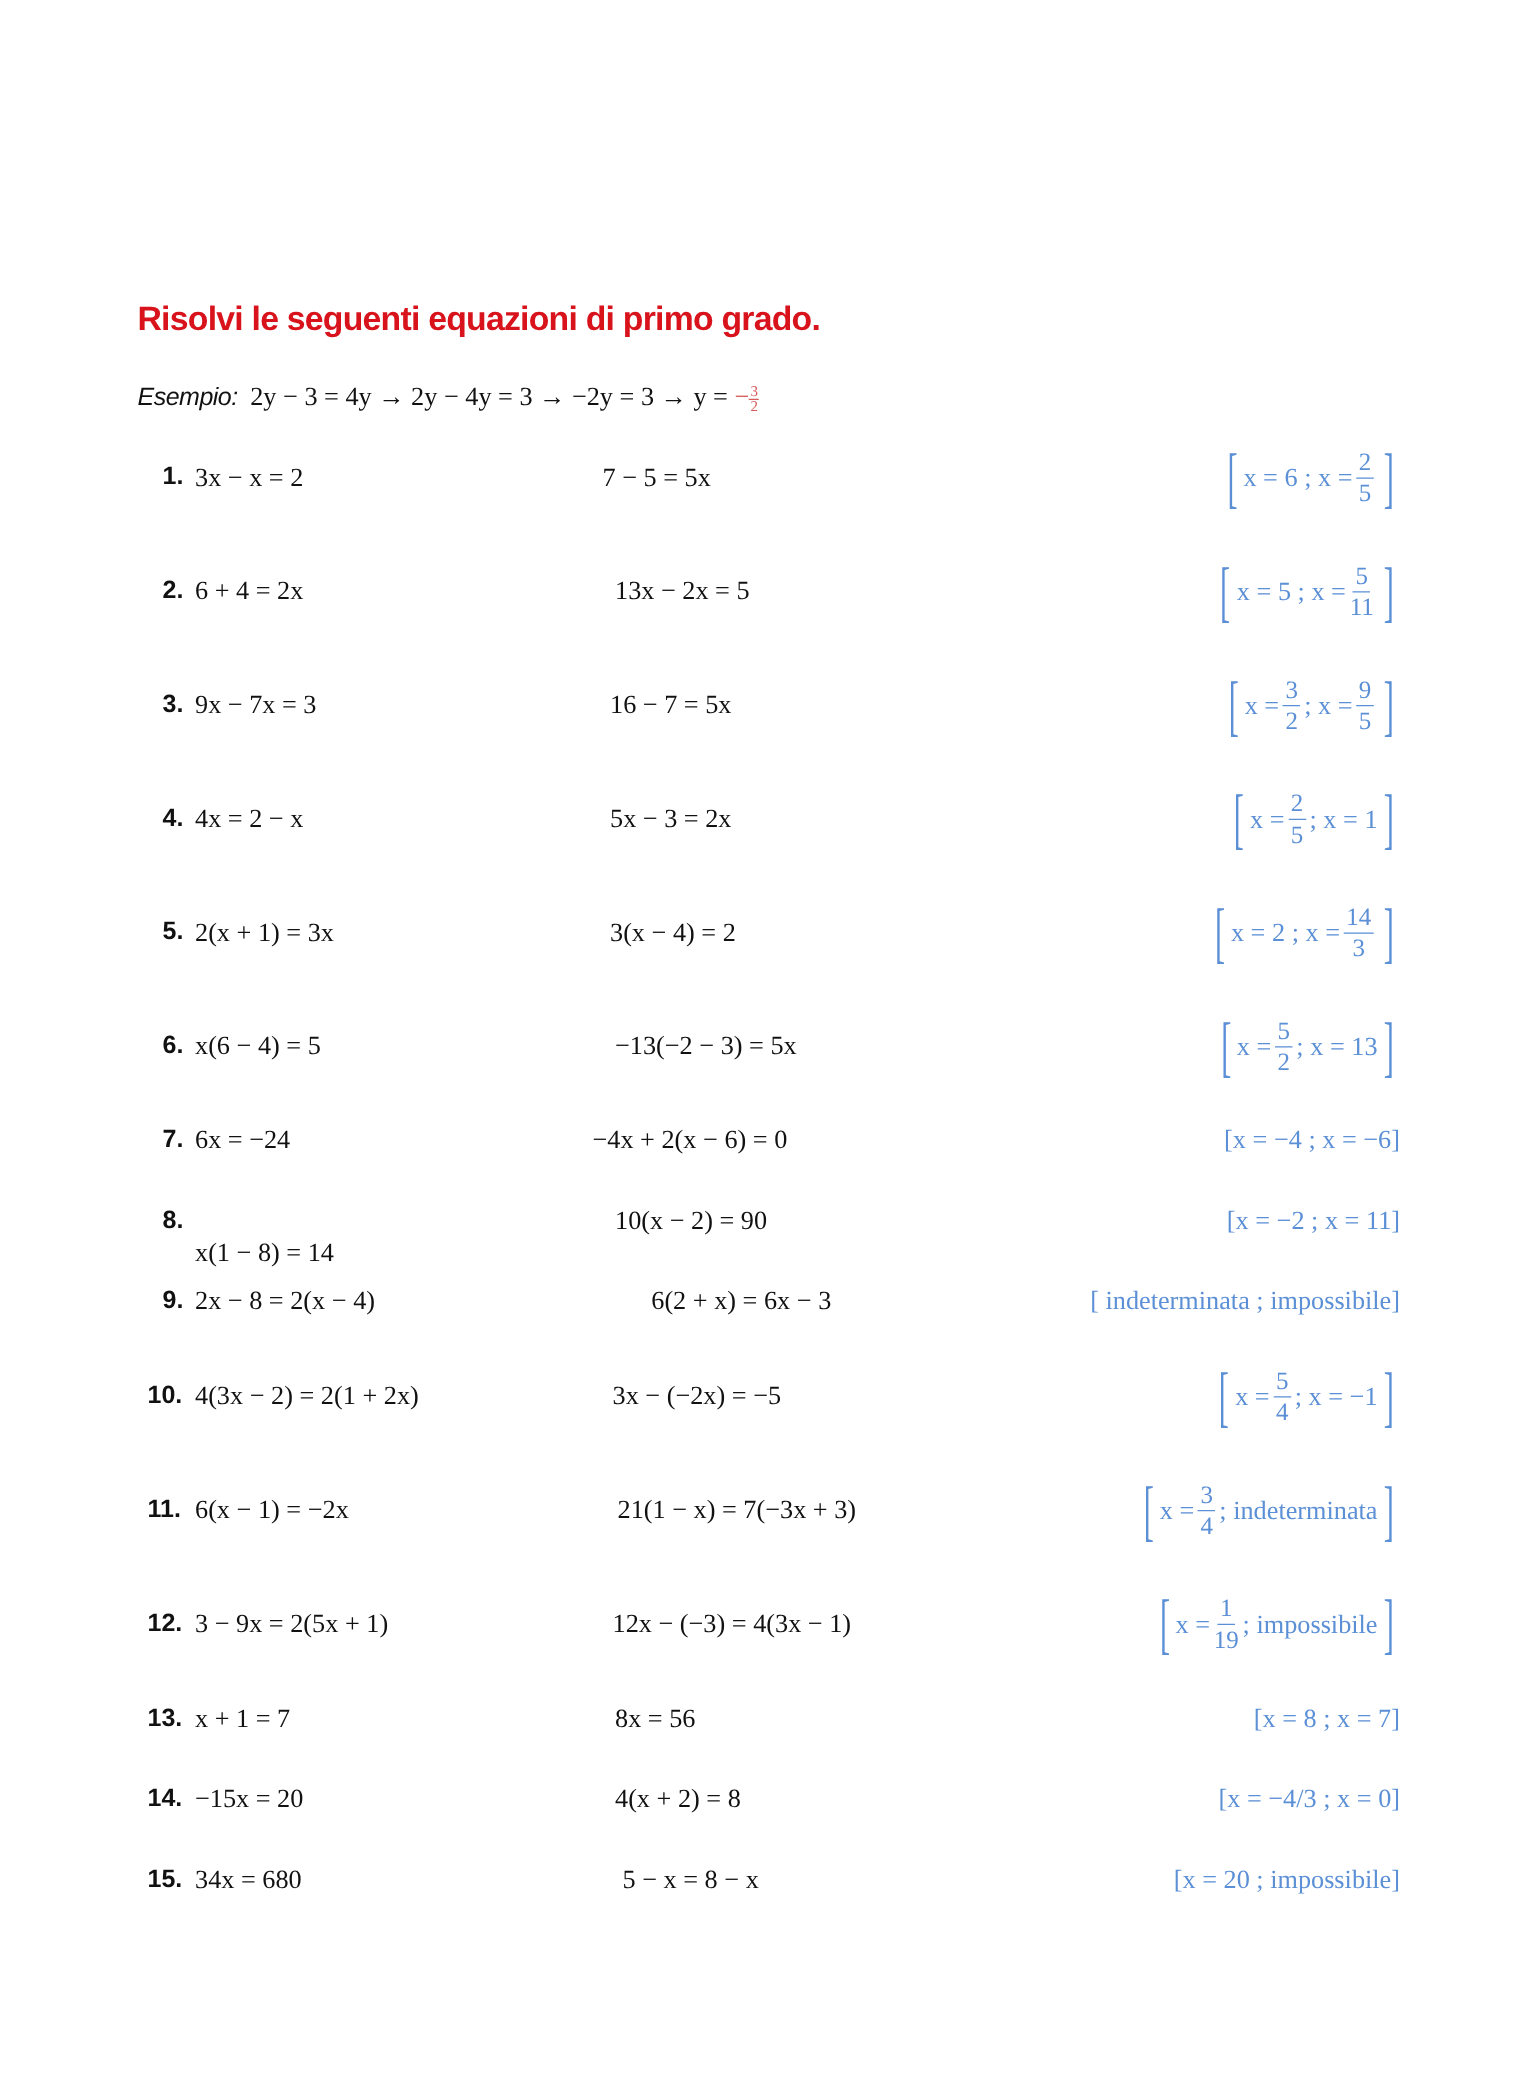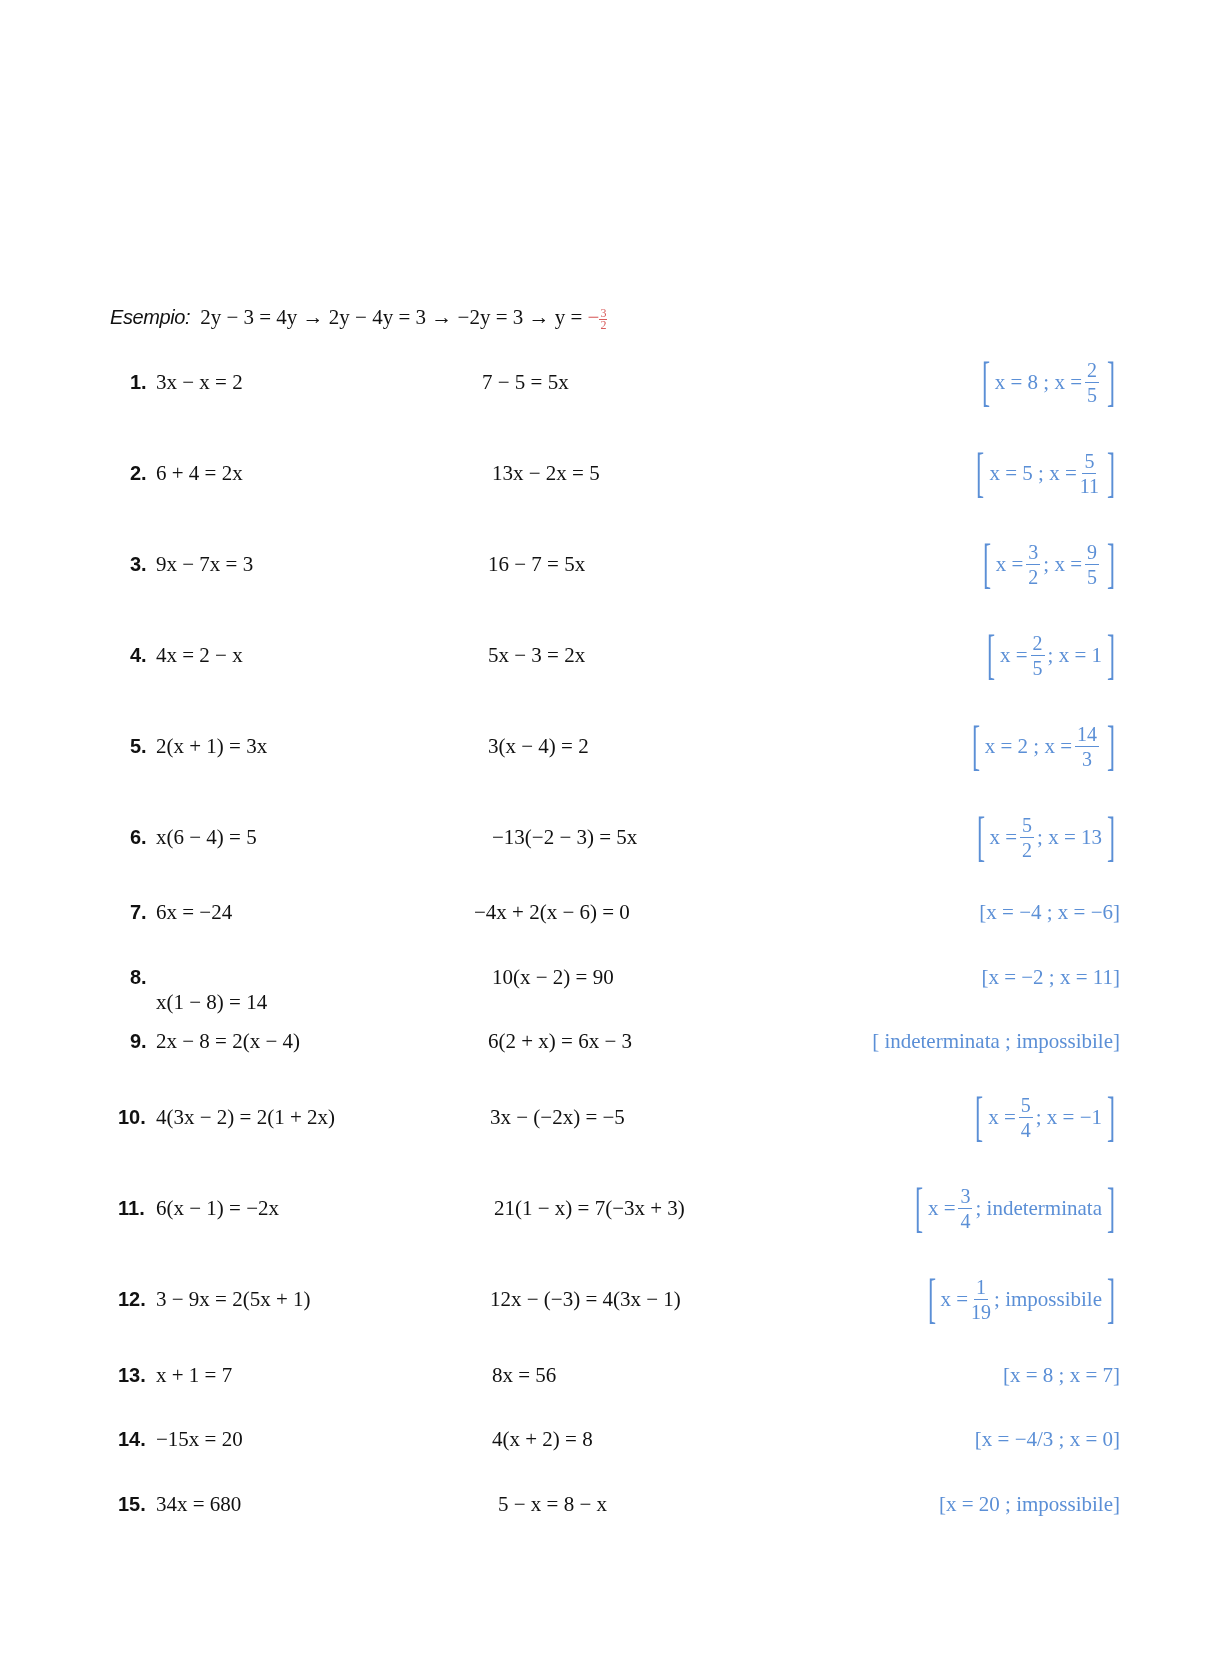--- a/index.html
+++ b/index.html
@@ -48,32 +48,33 @@
   }
   .ans .br { font-size: 21px; }
   .ans.tall .br { font-size: 54px; font-weight: 100; line-height: 54px; transform: scaleX(0.45); display: inline-block; }
   .frac { display: inline-flex; flex-direction: column; align-items: center; vertical-align: middle; margin: 0 3px; font-size: 20px; line-height: 24px; }
   .frac .n { border-bottom: 1px solid #5b8fd6; padding: 0 2px; }
 </style>
 </head>
 <body>
 
 <div class="page">
+  <div class="subtitle">Risolvi le seguenti equazioni di primo grado.</div>
   <div class="example">
     <span class="label">Esempio:</span><span>2y − 3 = 4y → 2y − 4y = 3 → −2y = 3 → y = </span><span class="red"><span>−</span><span class="frac-small"><span class="n">3</span><span class="d">2</span></span></span>
   </div>
 
   <div id="exercise-list">
       <div class="row" style="top: 352px;">
         <span class="num" style="left: 130px;">1.</span>
         <span class="eq eq1" style="left: 156px;">3x − x = 2</span>
         <span class="eq" style="left: 482px;">7 − 5 = 5x</span>
         <span class="ans tall">
           <span class="br">[</span>
-          <span>x = 8 ; x = </span>
+          <span>x = 6 ; x = </span>
           <span class="frac">
             <span class="n">2</span>
             <span class="d">5</span>
           </span>
           <span></span>
           <span class="br">]</span>
         </span>
       </div>
       <div class="row" style="top: 443px;">
         <span class="num" style="left: 130px;">2.</span>
@@ -167,21 +168,21 @@
         <span class="num" style="left: 130px;">8.</span>
         <span class="eq eq1" style="left: 156px; margin-top: 25px;">x(1 − 8) = 14</span>
         <span class="eq" style="left: 492px;">10(x − 2) = 90</span>
         <span class="ans">
           <span>[x = −2 ; x = 11]</span>
         </span>
       </div>
       <div class="row" style="top: 1011px;">
         <span class="num" style="left: 130px;">9.</span>
         <span class="eq eq1" style="left: 156px;">2x − 8 = 2(x − 4)</span>
-        <span class="eq" style="left: 488px; text-align: center;">6(2 + x) = 6x − 3</span>
+        <span class="eq" style="left: 521px; text-align: center;">6(2 + x) = 6x − 3</span>
         <span class="ans">
           <span>[ indeterminata ; impossibile]</span>
         </span>
       </div>
       <div class="row" style="top: 1087px;">
         <span class="num" style="left: 118px;">10.</span>
         <span class="eq eq1" style="left: 156px;">4(3x − 2) = 2(1 + 2x)</span>
         <span class="eq" style="left: 490px;">3x − (−2x) = −5</span>
         <span class="ans tall">
           <span class="br">[</span>

